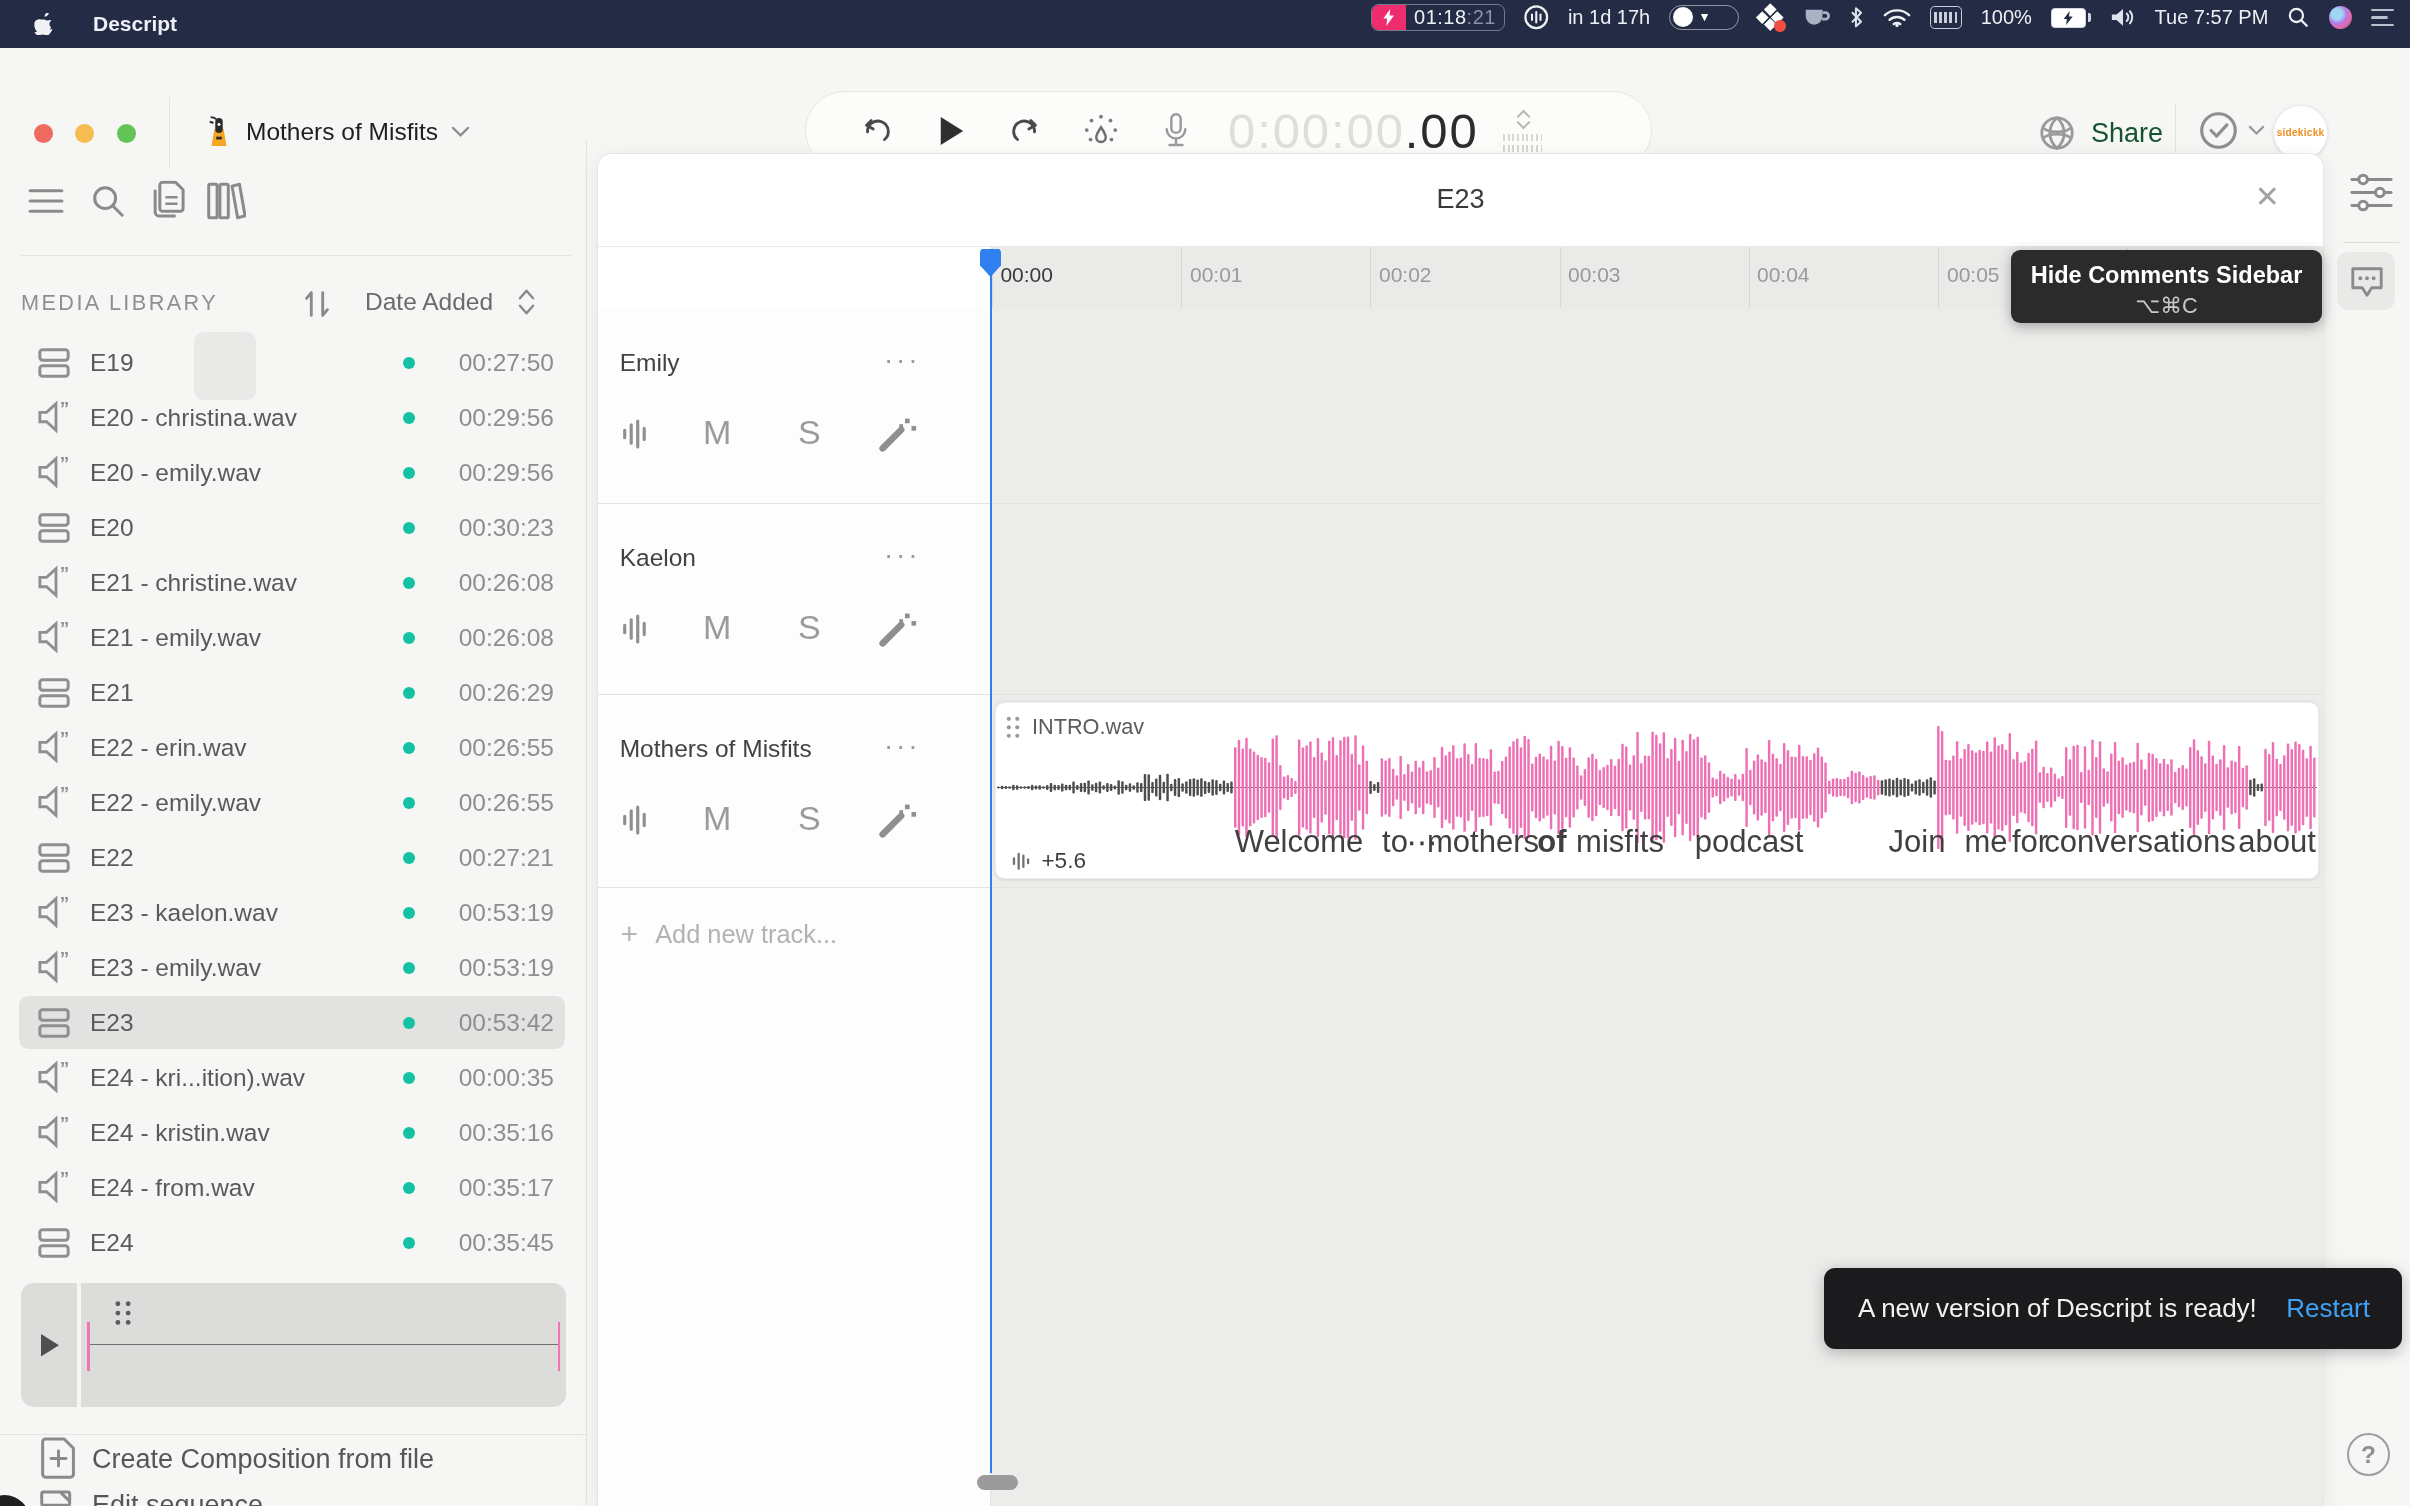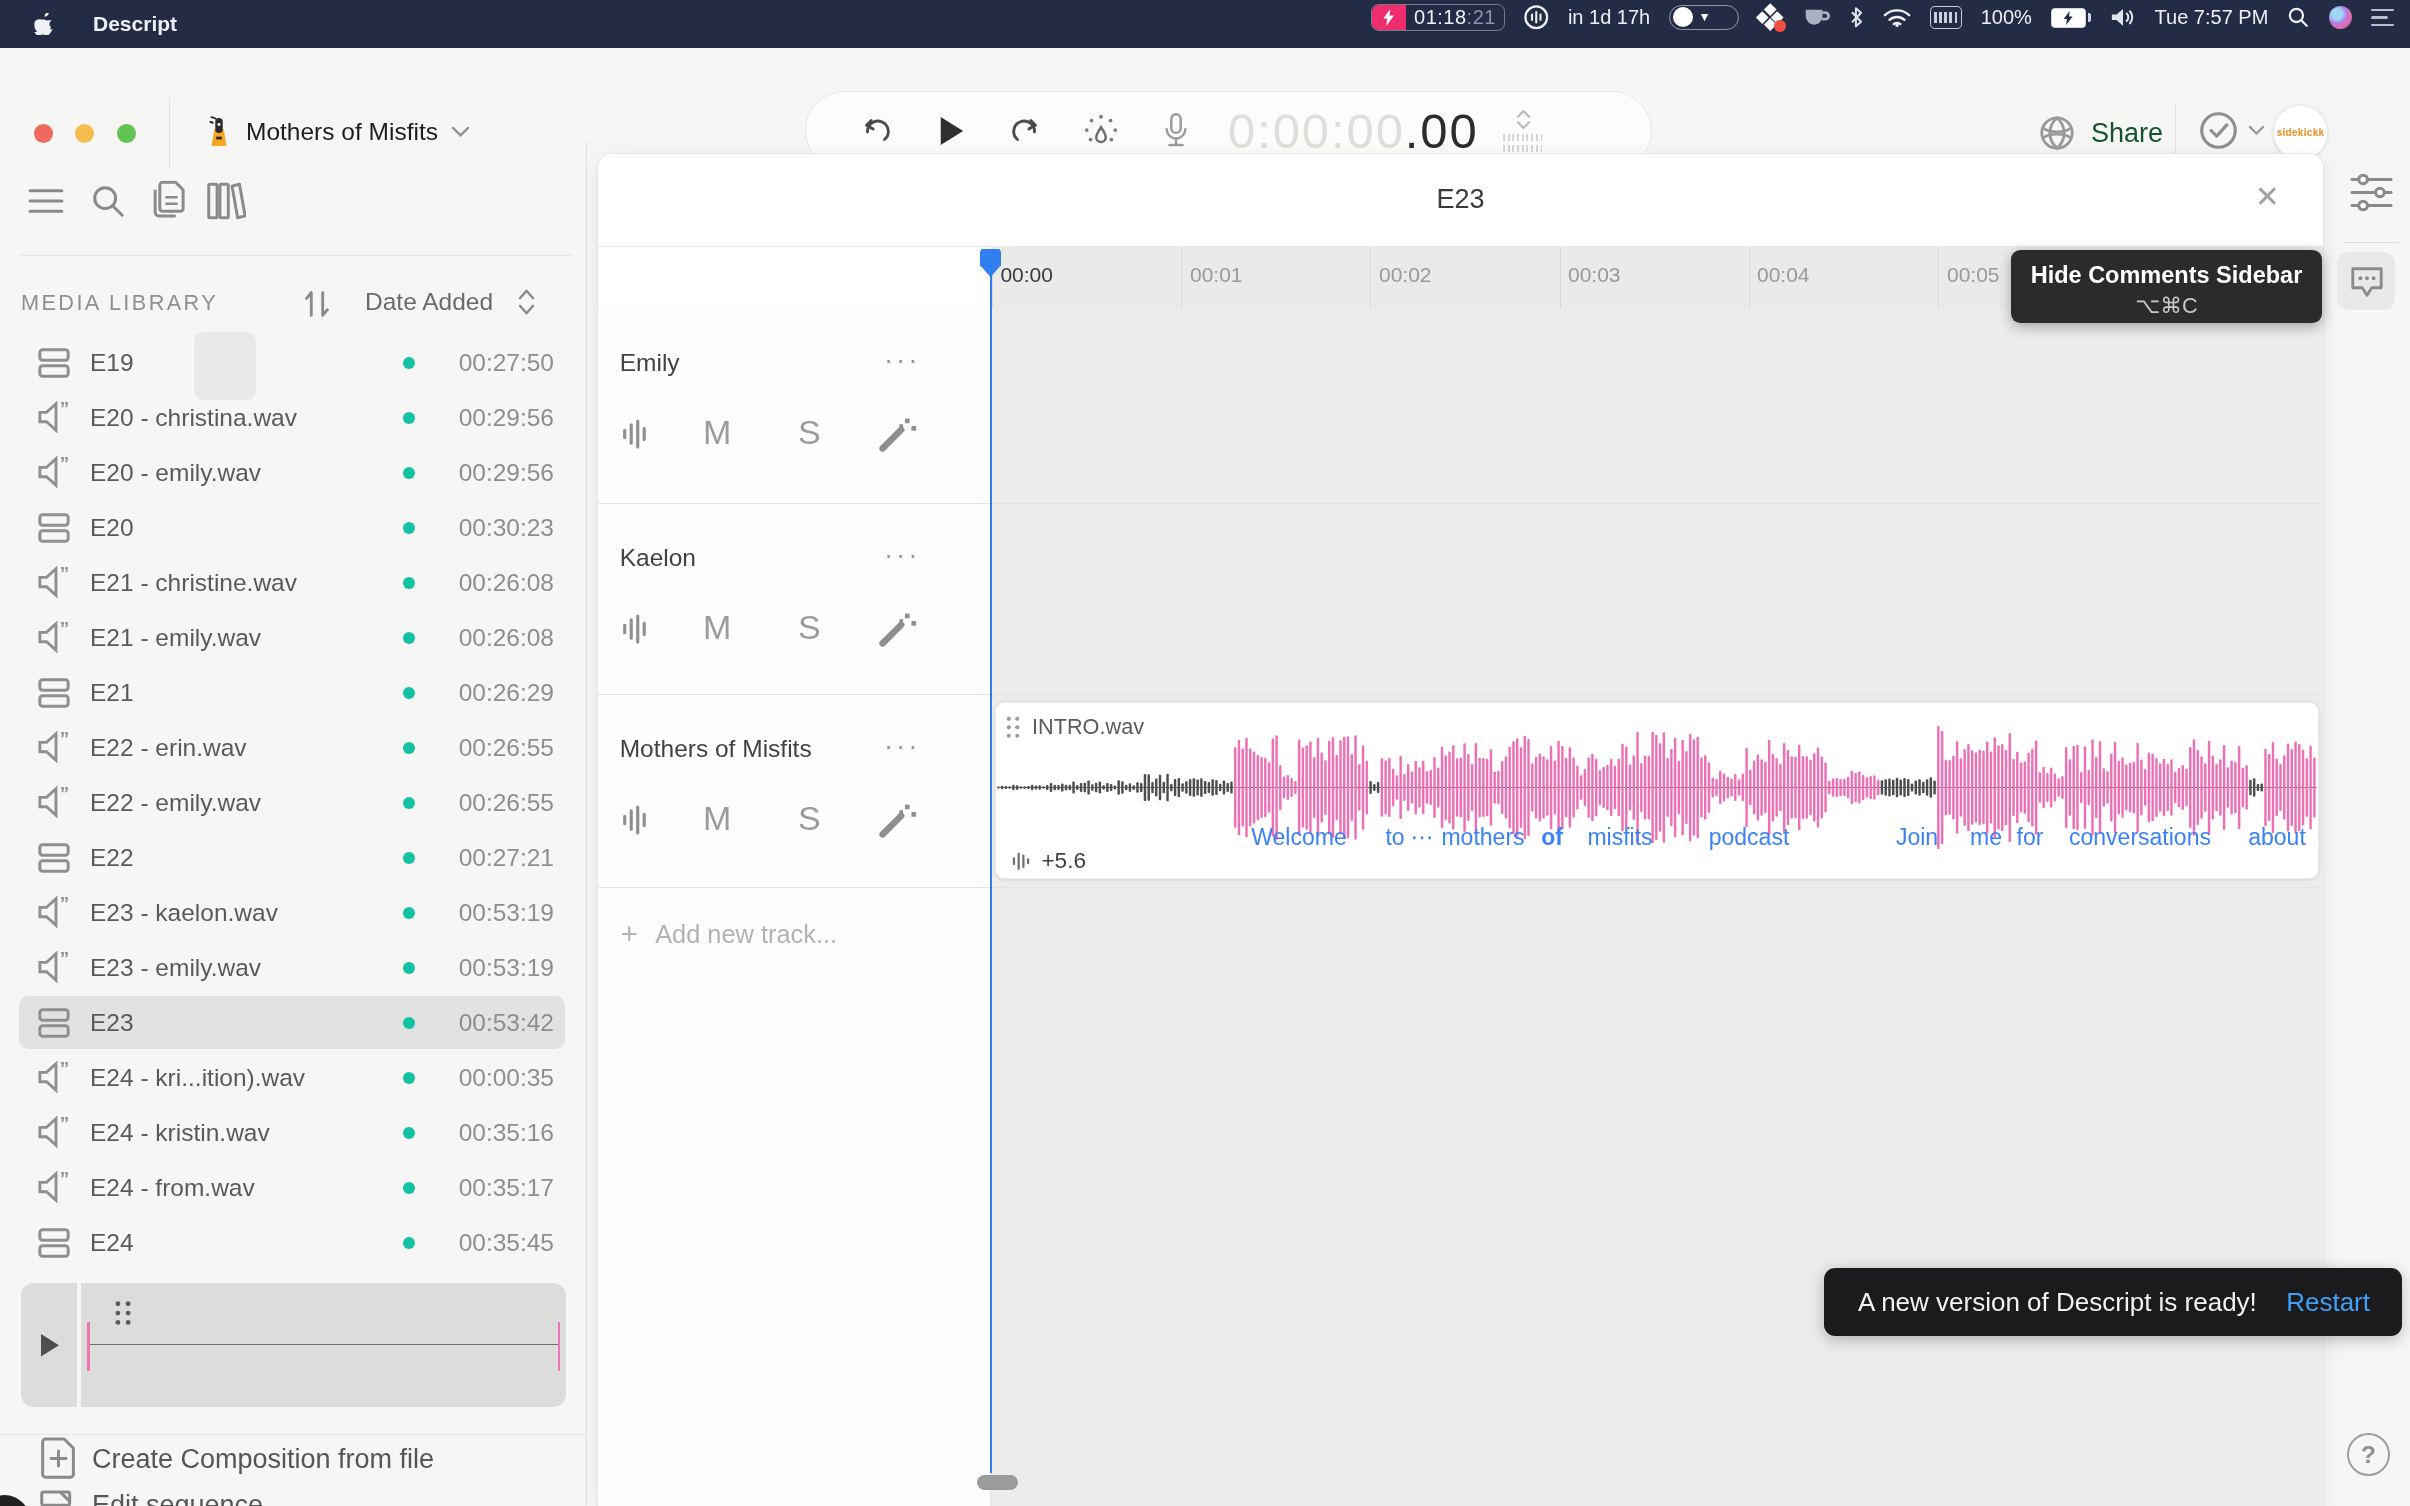--- a/index.html
+++ b/index.html
@@ -142,21 +142,21 @@
             color:#b2b2b2;font-size:25.4px}
   .addtrack .plus{font-size:30px;color:#b5b5b5;line-height:1}
 
   
   .clip{position:absolute;left:397px;top:548px;width:1324px;height:177px;background:#fff;
         border:0.9px solid #ececec;border-radius:9.4px;box-shadow:0 0.9px 3.8px rgba(0,0,0,.10);
         box-sizing:border-box;overflow:hidden}
   .clip-handle{position:absolute;left:9.4px;top:13px}
   .clip-name{position:absolute;left:36px;top:11.3px;font-size:21.7px;color:#5c5c5c}
   .clip-words{position:absolute;left:0;top:121px;width:100%;height:28px}
-  .cword{position:absolute;transform:translateX(-50%);font-size:23px;color:#3b82f6;white-space:nowrap}
+  .cword{position:absolute;transform:translateX(-50%);font-size:31px;color:#404040;white-space:nowrap}
   .clip-gain{position:absolute;left:15px;top:145px;display:flex;align-items:center;gap:9.4px;
              font-size:22.6px;color:#3f3f3f}
 
   
   .playhead-line{position:absolute;left:990px;top:249px;width:1.9px;height:1224px;background:#2f7ff0;
                  z-index:30}
   .playhead-cap{position:absolute;left:980px;top:249px;width:21px;height:28px;background:#2f7ff0;
                 clip-path:polygon(8% 0,92% 0,100% 10%,100% 58%,50% 100%,0 58%,0 10%);z-index:31}
   .hscroll{position:absolute;left:977px;top:1475px;width:41px;height:15px;border-radius:7.5px;
            background:#9b9b9b;z-index:25}
@@ -168,21 +168,21 @@
                   background:#e9e9e8}
   .help{position:absolute;left:2347px;top:1433px;width:43px;height:43px;border-radius:50%;
         border:2.8px solid #9e9e9e;box-sizing:border-box;display:flex;align-items:center;
         justify-content:center;font-size:24.5px;color:#8f8f8f;font-weight:700}
 
   
   .tooltip{position:absolute;left:2011px;top:250px;width:311px;height:73px;background:#2b2b2c;
            border-radius:9.4px;z-index:60;box-shadow:0 3.8px 13px rgba(0,0,0,.3);text-align:center}
   .tooltip .tt1{margin-top:12.2px;font-size:23.5px;font-weight:700;color:#fff}
   .tooltip .tt2{margin-top:3.8px;font-size:21.7px;color:#c9c9c9}
-  .notif{position:absolute;left:1824px;top:1268px;width:578px;height:68px;background:#1b1b1d;
+  .notif{position:absolute;left:1824px;top:1268px;width:578px;height:81px;background:#1b1b1d;
          border-radius:11.3px;z-index:60;display:flex;align-items:center;box-shadow:0 3.8px 15px rgba(0,0,0,.25)}
   .notif .msg{margin-left:34px;font-size:26px;color:#f2f2f2}
   .notif .action{position:absolute;right:32px;font-size:26px;color:#3fa1f6}
 </style>
 </head>
 <body>
 
 <div class="menubar">
   <div class="mb-left">
     <span>

